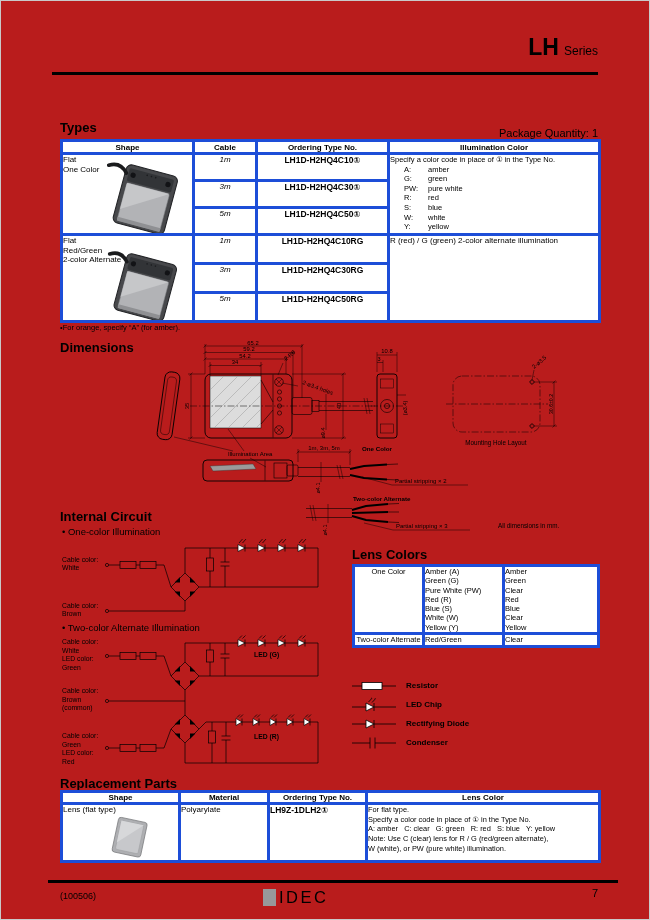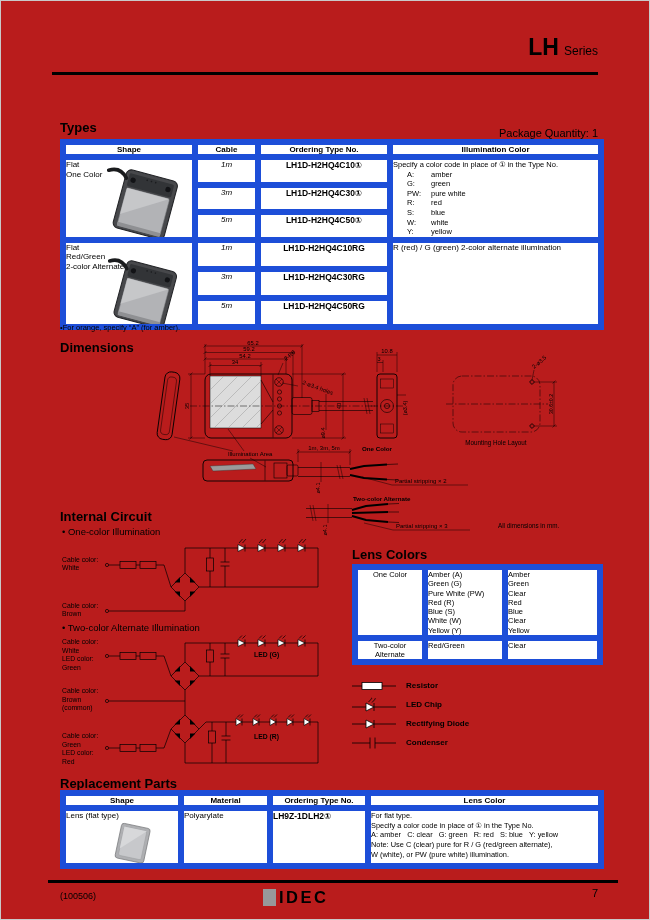--- a/index.html
+++ b/index.html
@@ -15,21 +15,21 @@
   .rule-top{position:absolute;left:52px;top:72px;width:546px;height:3px;background:#000;}
   .rule-bottom{position:absolute;left:48px;top:880px;width:570px;height:3px;background:#000;}
   .flat-box{position:absolute;left:60px;top:88px;width:538px;height:27px;border:2px solid #000;box-sizing:border-box;}
   .flat-box span{display:block;margin:3px 0 0 12px;font-size:14.5px;font-weight:bold;}
   .h1{position:absolute;font-weight:bold;font-size:13px;}
   .h2{position:absolute;font-weight:normal;font-size:9.5px;}
   .pkg-qty{position:absolute;right:52px;top:127px;font-size:11px;}
   .footnote{position:absolute;left:60px;top:323px;font-size:7.5px;}
   
   .tbl{border-collapse:collapse;table-layout:fixed;position:absolute;background:#fff;}
-  .tbl th,.tbl td{border:6px solid #1d4ed8;padding:0;vertical-align:top;overflow:hidden;}
+  .tbl th,.tbl td{border:3px solid #1d4ed8;padding:0;vertical-align:top;overflow:hidden;}
   .tbl th{font-size:8px;font-weight:bold;text-align:center;vertical-align:middle;}
   .types{left:60px;top:139px;width:538px;}
   .cable-cell{text-align:center;vertical-align:middle;font-size:8px;font-style:italic;}
   .typeno{text-align:center;vertical-align:middle;font-size:8.5px;font-weight:bold;}
   .shape-cell{position:relative;font-size:8px;padding:2px 3px;line-height:9.5px;}
   .illum-cell{font-size:7.5px;padding:2px 4px;line-height:9.6px;}
   .codeline{display:flex;}
   .ccode{width:24px;margin-left:14px;flex:none;}
   .illum-note{font-size:8px;vertical-align:middle;padding:0 5px;}
   .lens{left:352px;top:564px;width:245px;}
@@ -45,21 +45,21 @@
   .rp-lens div{white-space:pre-wrap;}
   
   .legend{position:absolute;left:352px;top:676px;}
   .legend-row{display:flex;align-items:center;gap:10px;height:19px;font-weight:bold;}
   .legend-row span{font-size:8px;}
   
   .foot-left{position:absolute;left:60px;top:891px;font-size:9px;}
   .foot-page{position:absolute;right:52px;top:887px;font-size:11px;}
   .foot-logo{position:absolute;left:263px;top:888px;display:flex;align-items:center;gap:3px;}
   .logo-block{width:13px;height:17px;background:#98989a;}
-  .logo-text{font-size:16.5px;font-weight:bold;letter-spacing:2.5px;text-align:center;}
+  .logo-text{font-size:16.5px;font-weight:normal;letter-spacing:2.5px;text-align:center;}
   
   svg text{font-family:"Liberation Sans","DejaVu Sans",sans-serif;fill:#000;}
   .ln{stroke:#000;stroke-width:0.9;fill:none;}
   .md{stroke:#000;stroke-width:0.6;fill:none;}
   .thin{stroke:#000;stroke-width:0.45;fill:none;}
   .cl{stroke:#000;stroke-width:0.5;fill:none;stroke-dasharray:7 2 1.5 2;}
   .hatch{stroke:#9a9a9a;stroke-width:0.5;fill:none;}
 </style>
 </head>
 <body>
@@ -534,21 +534,21 @@
             <polygon points="17.5,8.5 43.5,8.5 17.5,34" fill="#d8d9db" opacity="0.9"></polygon>
           </g>
         </svg>
       </td>
       <td class="rp-mat">Polyarylate</td>
       <td class="rp-type">LH9Z-1DLH2①</td>
       <td class="rp-lens">
         <div>For flat type.</div>
         <div>Specify a color code in place of ① in the Type No.</div>
         <div>A: amber   C: clear   G: green   R: red   S: blue   Y: yellow</div>
-        <div>Note: Use C (clear) pure for R / G (red/green alternate),</div>
+        <div>Note: Use C (clear) lens for R / G (red/green alternate),</div>
         <div>W (white), or PW (pure white) illumination.</div>
       </td>
     </tr>
   </tbody>
     </table>
 
   <div class="rule-bottom"></div>
   <div class="foot-left">(100506)</div>
   <div class="foot-logo">
     <span class="logo-block"></span>

